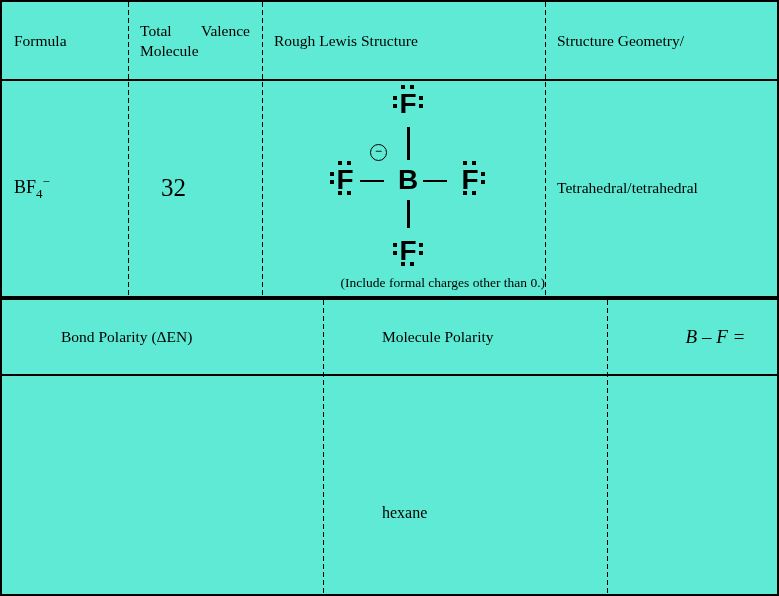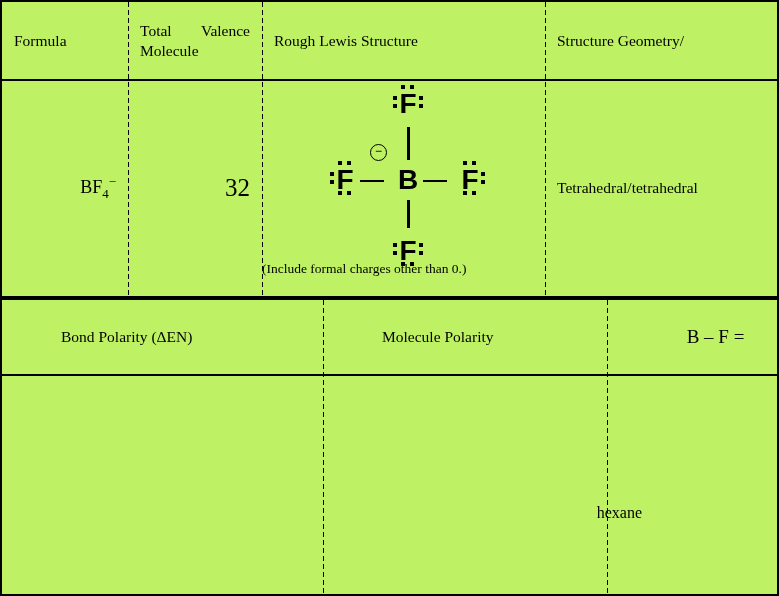--- a/index.html
+++ b/index.html
@@ -1,47 +1,47 @@
 <!DOCTYPE html>
 <html><head>
 <meta charset="utf-8">
 <style>
   * { margin: 0; padding: 0; box-sizing: border-box; }
   body { background: #ffffff; }
   .page {
     position: relative;
     width: 779px; height: 596px;
-    background: #bef264;
+    background: #5eead4;
     border: 2.5px solid #000;
     color: #000;
     font-family: "Liberation Serif", serif;
   }
   .section { position: relative; display: grid; }
   .t1 { height: 294px; grid-template-columns: 126px 134px 283px 1fr; grid-template-rows: 77px 1fr; }
   .t2 { height: 352px; grid-template-columns: 321px 284px 1fr; grid-template-rows: 74px 1fr; padding-left: 47px; }
   .thick-divider { height: 4px; background: #000; }
   .vline {
     position: absolute; top: 0; bottom: 0; width: 1.5px;
     background: repeating-linear-gradient(to bottom, #000 0 5px, transparent 5px 8px);
     pointer-events: none;
   }
   .hline { position: absolute; left: 0; right: 0; height: 1.5px; background: #000; pointer-events: none; }
   .cell { display: flex; align-items: center; padding: 0 12px; font-size: 15.5px; line-height: 20px; }
   .cell.header { font-size: 15.5px; }
   .just { display: block; width: 100%; text-align: justify; }
   .two-line { display: block; width: 100%; }
-  .center { justify-content: flex-end; }
+  .center { justify-content: flex-start; }
   .formula-text { font-size: 18px; }
   .formula-text sub { font-size: 13px; }
   .formula-text sup { font-size: 13px; }
   .big-number { font-size: 25px; margin-left: 21px; }
   .lewis-cell { position: relative; padding: 0; display: block; }
   .caption {
-    position: absolute; left: 0; right: 0; bottom: 17px;
-    text-align: left; font-size: 13.5px;
+    position: absolute; left: 0; right: 0; bottom: 3px;
+    text-align: right; font-size: 13.5px;
   }
   
   .atom {
     position: absolute; width: 30px; height: 30px;
     font-family: "Liberation Sans", sans-serif;
     font-weight: bold; font-size: 28px; line-height: 30px;
     text-align: center;
   }
   .dot { position: absolute; width: 4px; height: 4px; background: #000; }
   
@@ -57,21 +57,21 @@
   .p-right .d1 { top: 7px; right: 0px; }
   .p-right .d2 { top: 15px; right: 0px; }
   .bond { position: absolute; background: #000; }
   .charge-circle {
     position: absolute; left: 108px; top: 65px;
     width: 17px; height: 17px;
     border: 1.5px solid #000; border-radius: 50%;
     font-size: 12px; line-height: 13px; text-align: center;
     font-family: "Liberation Sans", sans-serif;
   }
-  .bond-polarity-cell { flex-direction: column; justify-content: center; font-size: 19px; line-height: 30px; text-align: center; }
+  .bond-polarity-cell { flex-direction: column; justify-content: center; font-size: 19px; line-height: 30px; text-align: center; font-style: italic; }
   .hexane-cell { font-size: 16px; }
 </style>
 </head>
 <body>
 
 <div class="page">
 
   <div class="section t1">
 
     <div class="cell header">

